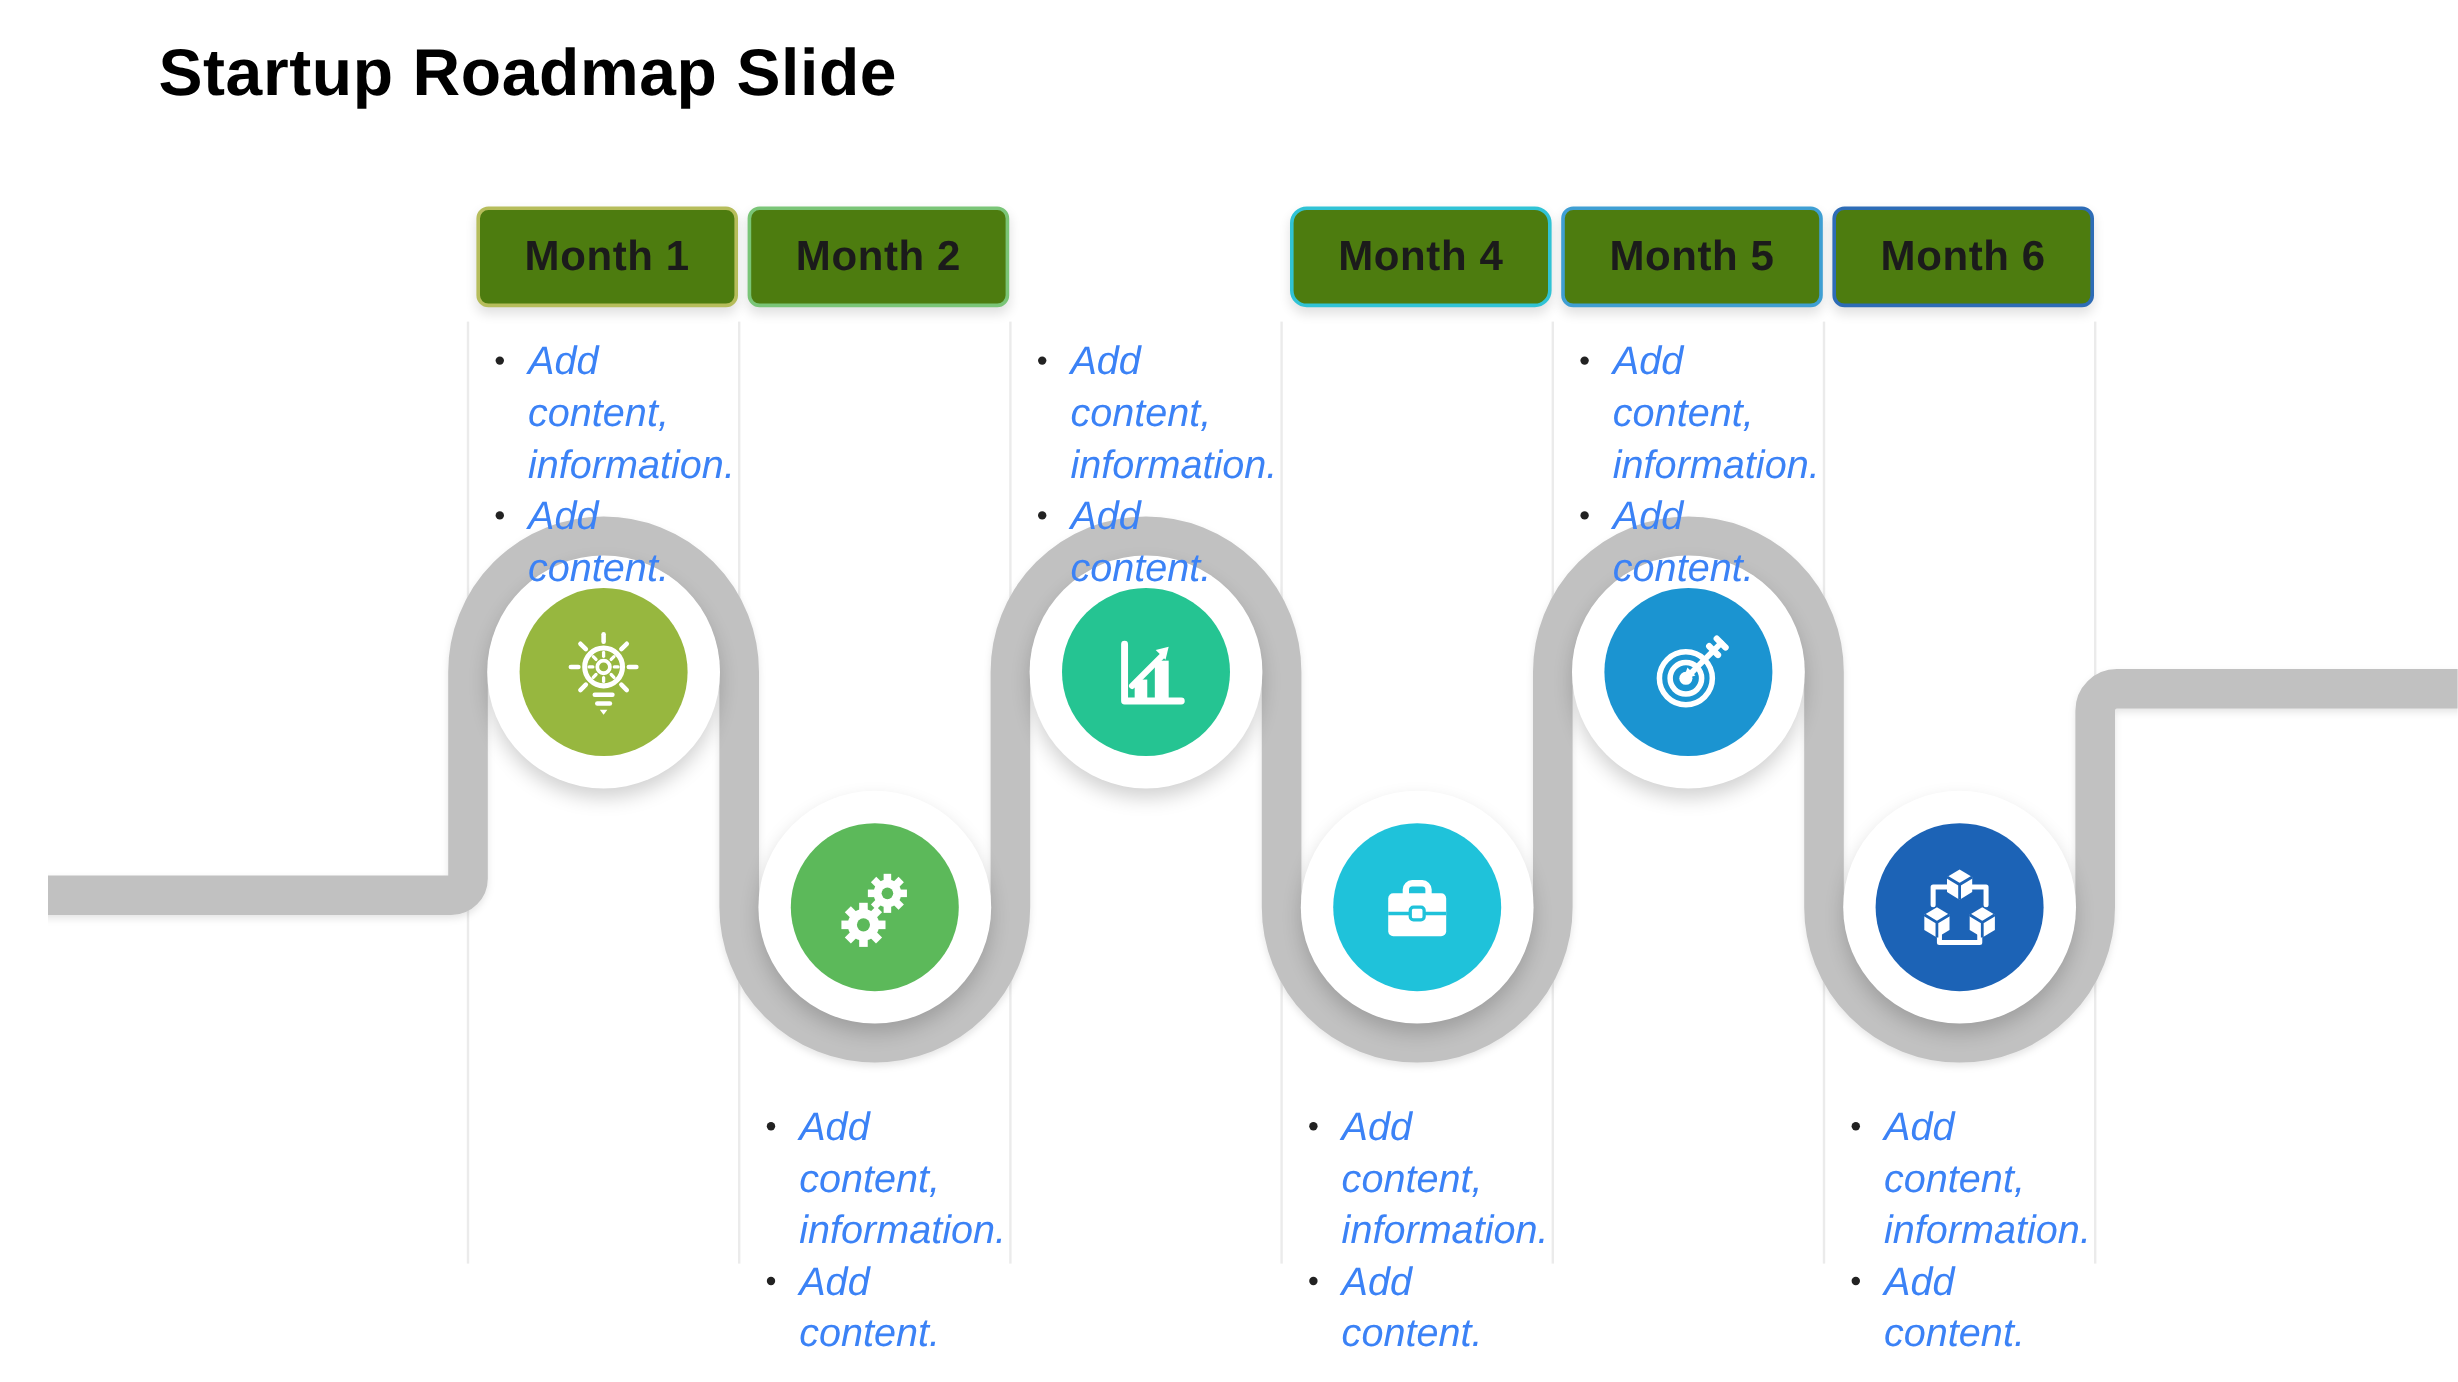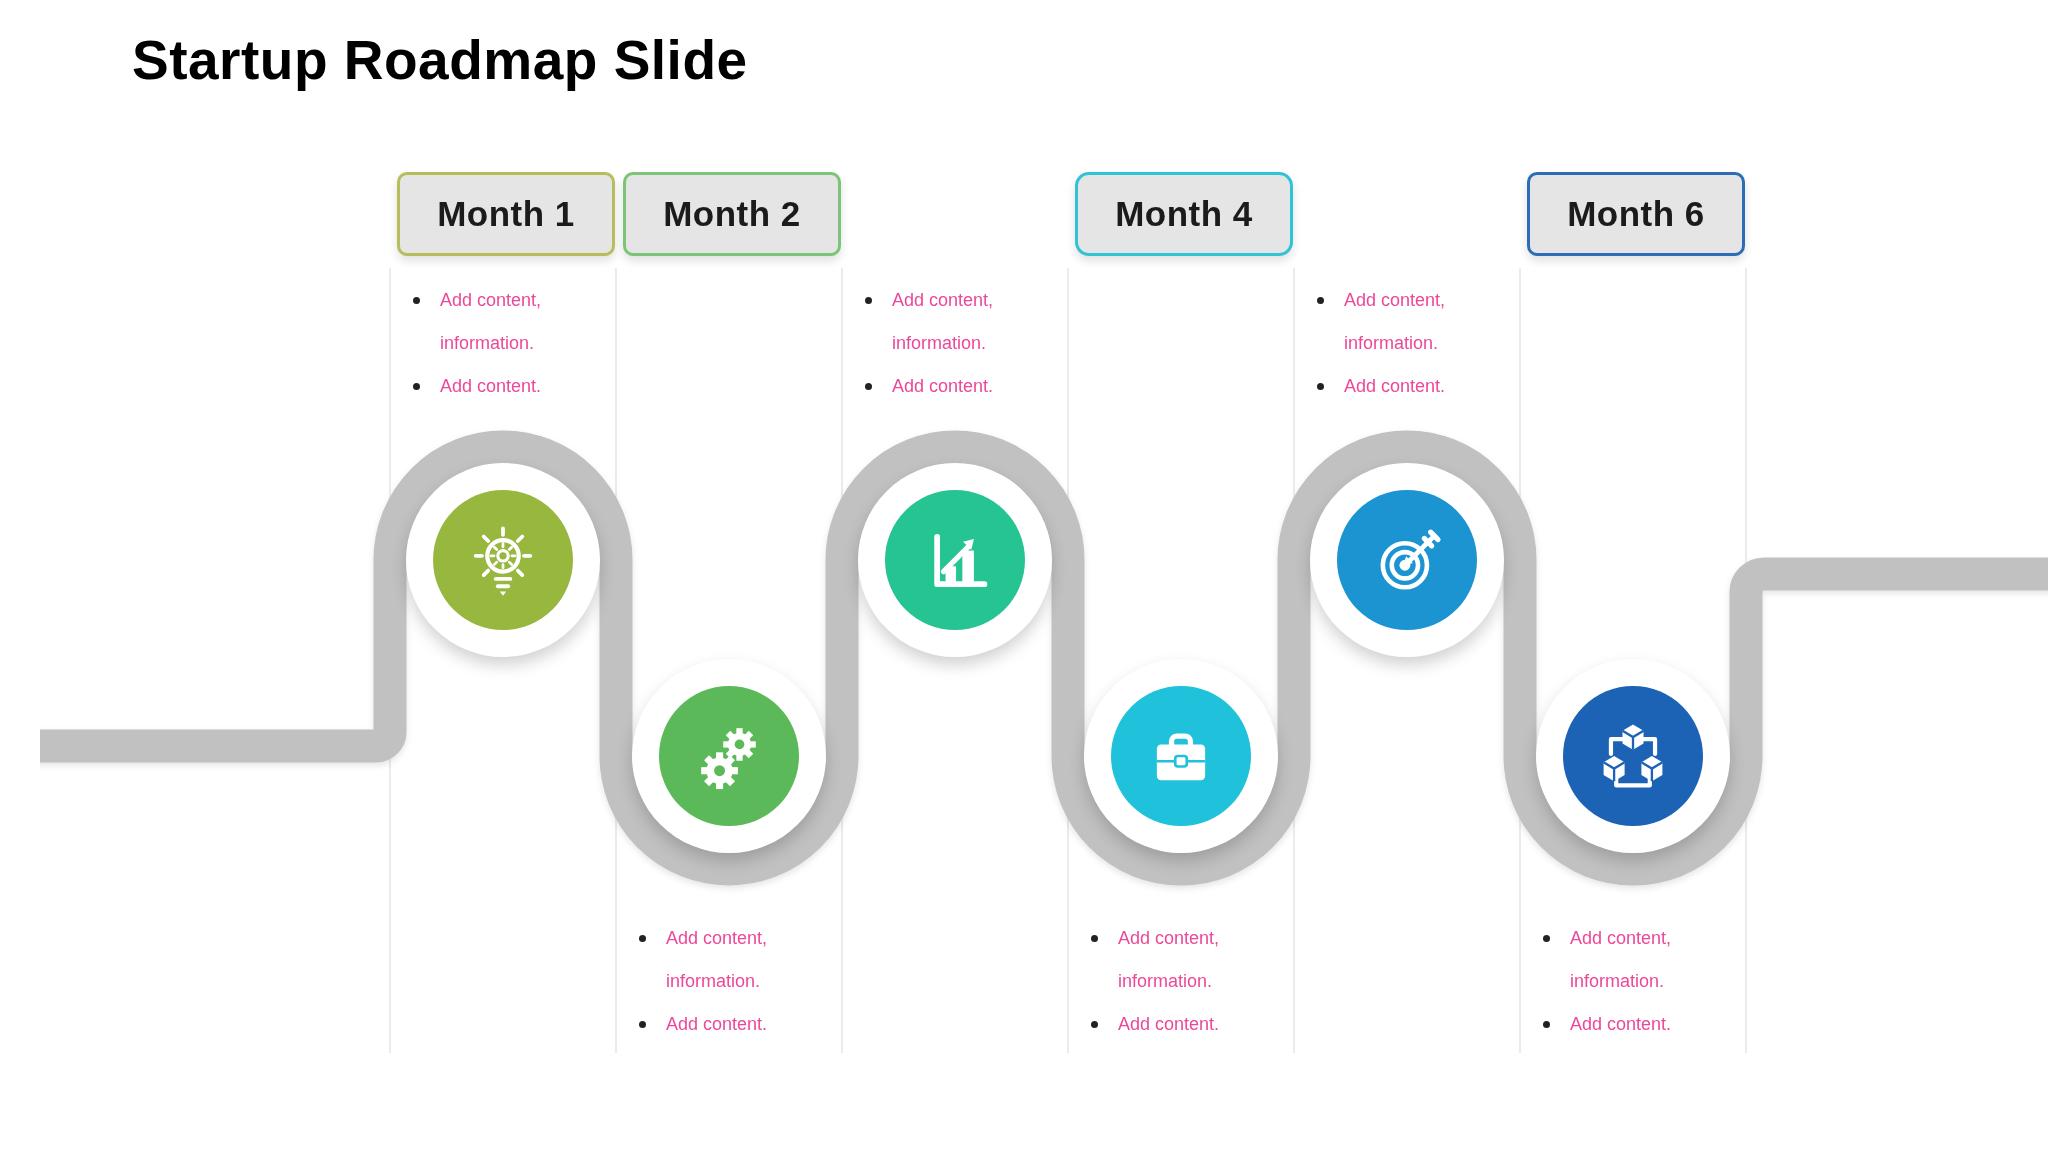--- a/index.html
+++ b/index.html
@@ -14,27 +14,27 @@
 
   .road-svg{position:absolute;left:0;top:0;z-index:1;}
   .road-path{fill:none;stroke-width:33px;filter:drop-shadow(0 3px 3px rgba(0,0,0,0.10));}
 
   .halo{position:absolute;width:194px;height:194px;border-radius:50%;background:#ffffff;
         box-shadow:0 8px 16px rgba(0,0,0,0.18);z-index:2;}
   .node{position:absolute;width:140px;height:140px;border-radius:50%;z-index:3;
         display:flex;align-items:center;justify-content:center;}
   .node svg{width:84px;height:84px;}
 
-  .month-box{position:absolute;top:172px;width:212px;height:78px;background:#e5e5e5;
+  .month-box{position:absolute;top:172px;width:212px;height:78px;background:#4d7c0f;
              border:3px solid #999;border-radius:10px;display:flex;align-items:center;
              justify-content:center;box-shadow:0 5px 10px rgba(0,0,0,0.12);z-index:4;}
   .month-label{font-size:35px;font-weight:700;color:#1b1b1b;letter-spacing:0.5px;}
 
   .bullets{position:absolute;width:186px;margin:0;padding:0;list-style:none;z-index:4;}
-  .bullets li{position:relative;padding-left:30px;font-size:18px;line-height:43px;color:#ec4899;}
+  .bullets li{position:relative;padding-left:30px;font-size:33px;line-height:43px;color:#3b82f6;font-style:italic;}
   .bullets li::before{content:"";position:absolute;left:3px;top:18px;width:7px;height:7px;
                       border-radius:50%;background:#222;}
   .top-text{top:279px;}
   .bottom-text{top:917px;}
 
   .ic-stroke{fill:none;stroke:#fff;stroke-linecap:round;stroke-linejoin:round;}
 </style>
 </head>
 <body>
 
@@ -58,20 +58,23 @@
   </svg>
 
   <div class="month-box" style="left: 357px; border-color: rgb(182, 189, 91);">
       <span class="month-label">Month 1</span>
     </div>
   <div class="month-box" style="left: 583px; border-color: rgb(122, 197, 119);">
       <span class="month-label">Month 2</span>
     </div>
   <div class="month-box" style="left: 1035px; border-color: rgb(48, 195, 213); border-radius: 14px;">
       <span class="month-label">Month 4</span>
+    </div>
+  <div class="month-box" style="left: 1261px; border-color: rgb(63, 159, 211);">
+      <span class="month-label">Month 5</span>
     </div>
   <div class="month-box" style="left: 1487px; border-color: rgb(45, 108, 182);">
       <span class="month-label">Month 6</span>
     </div>
 
   <ul class="bullets top-text" style="left:370px">
     <li>Add content, information.</li>
     <li>Add content.</li>
   </ul>
   <ul class="bullets bottom-text" style="left:596px">

